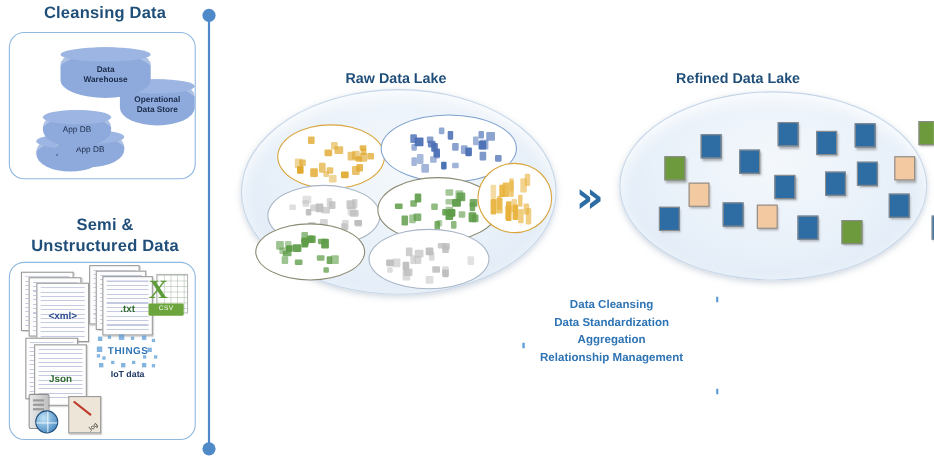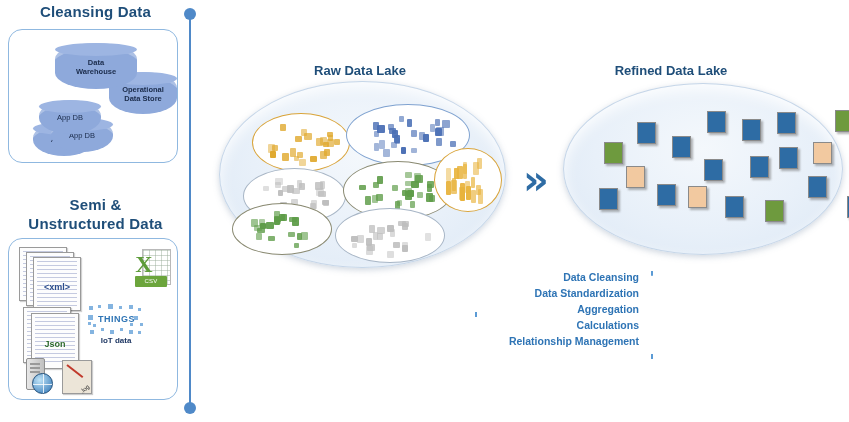--- a/index.html
+++ b/index.html
@@ -51,21 +51,21 @@
   #chevron{position:absolute;left:516px;top:160px;width:40px;height:40px;
      color:#2E6CA4;font-size:40px;font-weight:bold;line-height:40px;
      text-align:center;font-family:"DejaVu Sans",sans-serif;}
 
   
   #process-box{position:absolute;left:463px;top:262px;width:190px;height:104px;}
   .brace{position:absolute;top:0;width:14px;height:104px;color:#5B9BD5;
      font-size:96px;line-height:96px;font-family:"DejaVu Serif",serif;
      font-weight:300;overflow:hidden;}
   #brace-left{left:0;} #brace-right{right:0;}
-  #process-list{position:absolute;left:10px;right:14px;top:7px;text-align:right;}
+  #process-list{position:absolute;left:10px;right:14px;top:7px;text-align:center;}
   #process-list div{color:#2E74B5;font-weight:bold;font-size:10.5px;line-height:16px;}
 
   
   .docstack{position:absolute;}
   .docpage{position:absolute;background:#fdfdfd;border:1px solid #9a9a9a;
      box-shadow:1px 1px 1px rgba(0,0,0,.18);overflow:hidden;}
   .ruled{position:absolute;left:3px;right:3px;top:3px;bottom:3px;
      background:repeating-linear-gradient(to bottom,
         rgba(150,160,200,.55) 0px, rgba(150,160,200,.55) 1px,
         transparent 1px, transparent 4px);}
@@ -154,20 +154,32 @@
       </div>
     <div class="docpage" style="left:7px;top:5px;width:46px;height:52px;">
         <div class="ruled"></div>
       </div>
     <div class="docpage" style="left:14px;top:10px;width:46px;height:52px;">
         <div class="ruled"></div>
       <div class="doclabel blue">&lt;xml&gt;</div>
     </div>
   </div>
 
+  <div class="docstack" style="left:72px;top:2px;width:58px;height:62px;">
+    <div class="docpage" style="left:0;top:0;width:44px;height:52px;">
+        <div class="ruled"></div>
+      </div>
+    <div class="docpage" style="left:6px;top:5px;width:44px;height:52px;">
+        <div class="ruled"></div>
+      </div>
+    <div class="docpage" style="left:12px;top:10px;width:44px;height:52px;">
+        <div class="ruled"></div>
+      <div class="doclabel">.txt</div>
+    </div>
+  </div>
 
   <div class="docstack" style="left:14px;top:68px;width:60px;height:64px;">
     <div class="docpage" style="left:0;top:0;width:46px;height:54px;">
         <div class="ruled"></div>
       </div>
     <div class="docpage" style="left:8px;top:6px;width:46px;height:54px;">
         <div class="ruled"></div>
       <div class="doclabel">Json</div>
     </div>
   </div>
@@ -418,16 +430,15 @@
     <div class="rsq" style="left: 283px; top: 112px; width: 17px; height: 20px; background: rgb(46, 108, 164);"></div>
   </div>
 
 <div id="process-box">
   <div class="brace" id="brace-left">{</div>
   <div class="brace" id="brace-right">}</div>
   <div id="process-list">
       <div>Data Cleansing</div>
       <div>Data Standardization</div>
       <div>Aggregation</div>
-      <div>Calculations</div>
       <div>Relationship Management</div>
     </div>
 </div>
 
 </body></html>

